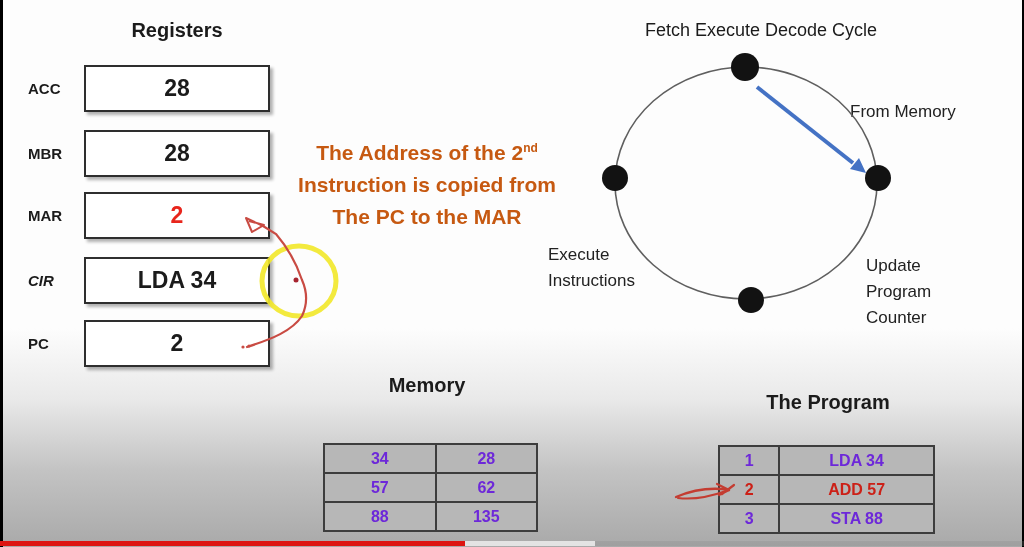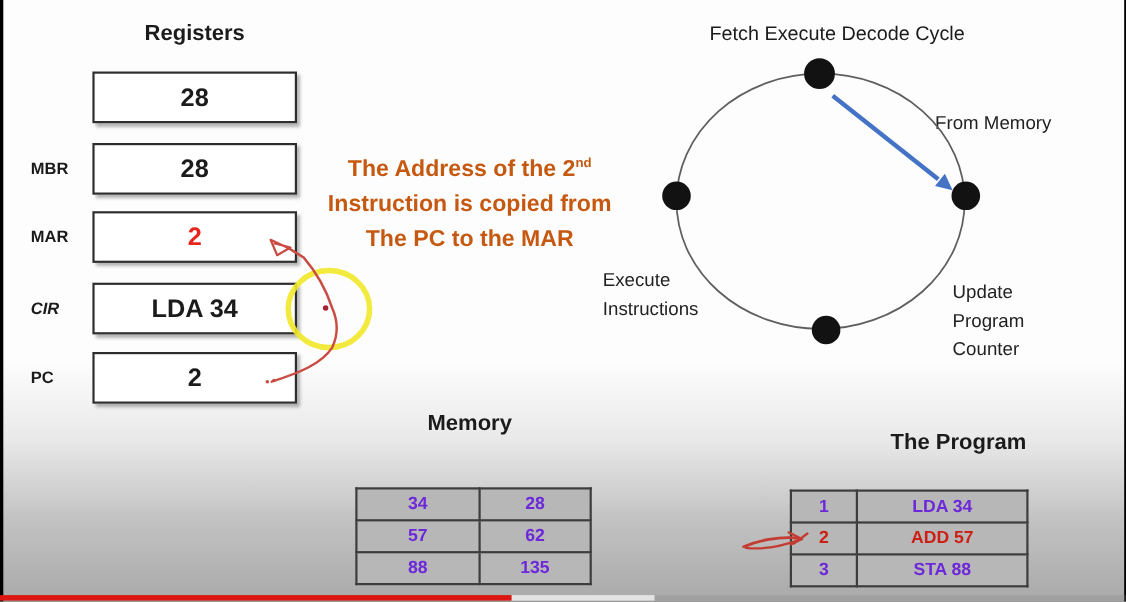--- a/index.html
+++ b/index.html
@@ -46,40 +46,41 @@
   .mem-headers{position:absolute;left:323px;top:413px;width:215px;display:flex;}
   .mem-headers div{font-size:15px;font-weight:bold;text-align:center;}
   .mem-h1{width:113px;} .mem-h2{width:102px;}
   table.grid{border-collapse:collapse;position:absolute;}
   table.grid td{border:2px solid #3d3d3d;background:#b7b7b7;text-align:center;
     font-size:16px;font-weight:bold;height:27px;padding:0;color:#6d28d9;}
   #memory-table{left:323px;top:443px;width:215px;}
   #memory-table td.c1{width:113px;} #memory-table td.c2{width:102px;}
   #program-table{left:718px;top:445px;width:217px;}
   #program-table td.c1{width:60px;} #program-table td.c2{width:157px;}
-  .prog-title{position:absolute;left:723px;top:391px;width:210px;text-align:right;
+  .prog-title{position:absolute;left:723px;top:391px;width:210px;text-align:center;
     font-size:20px;font-weight:bold;}
   .row-red td{color:#cc2017;}
 
   
   .progress{position:absolute;left:0;top:541px;width:1024px;height:5px;z-index:60;}
   .progress .played{position:absolute;left:0;top:0;height:5px;width:465px;}
   .progress .buffered{position:absolute;left:465px;top:0;height:5px;width:130px;}
   .progress .track{position:absolute;left:595px;top:0;height:5px;width:429px;background:rgba(130,130,130,0.25);}
 </style>
 </head>
 <body>
 
 <div id="stage">
 
   <div class="edge left"></div>
   <div class="edge right"></div>
 
   <div class="reg-title">Registers</div>
 
+  <div class="reg-label" style="top:65px;line-height:47px;">ACC</div>
   <div class="reg-box" style="top:65px;">
       <span>28</span>
     </div>
 
   <div class="reg-label" style="top:130px;line-height:47px;">MBR</div>
   <div class="reg-box" style="top:130px;">
       <span>28</span>
     </div>
 
   <div class="reg-label" style="top:192px;line-height:47px;">MAR</div>

